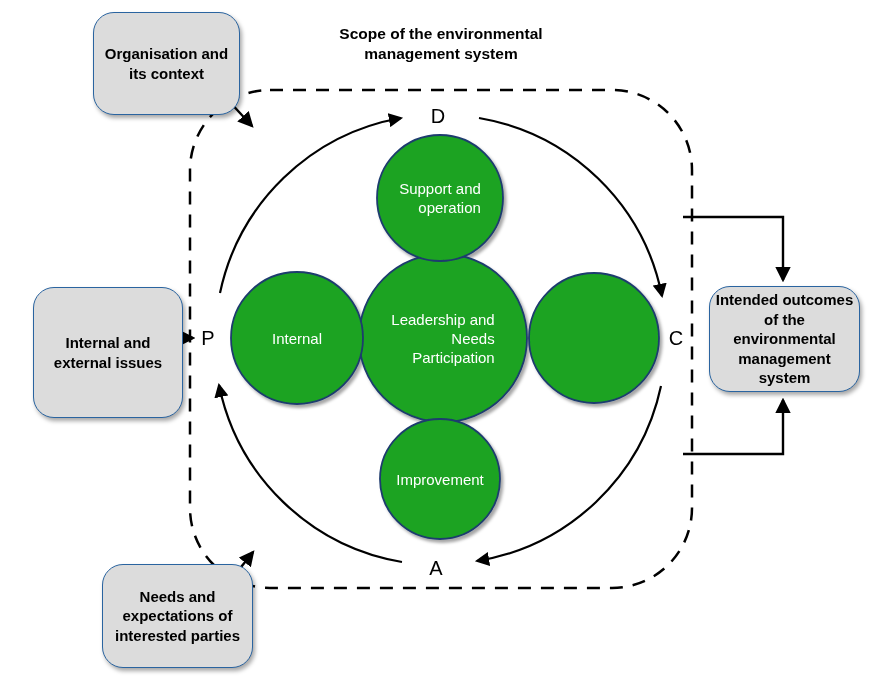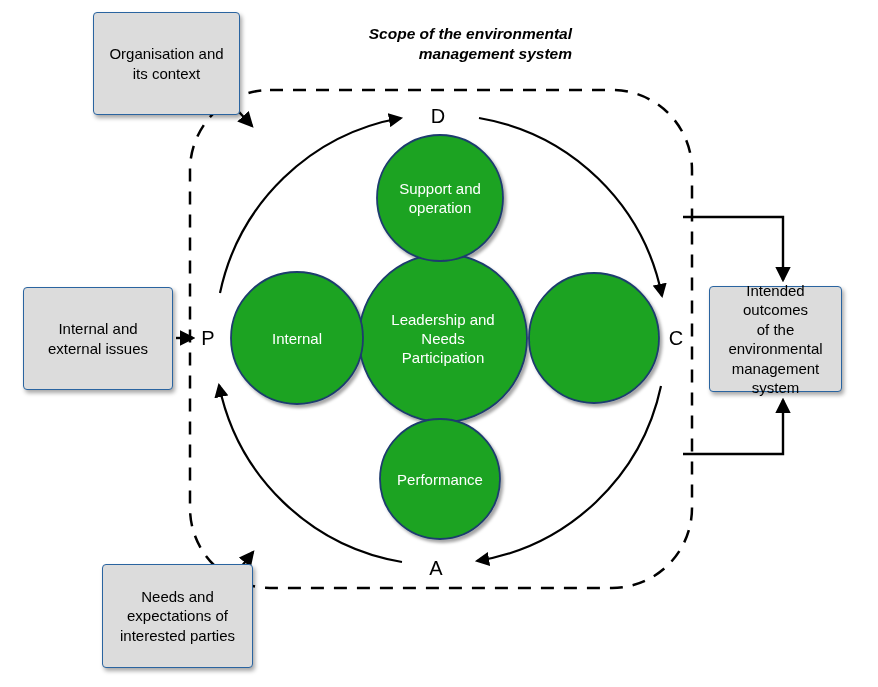--- a/index.html
+++ b/index.html
@@ -1,35 +1,35 @@
 <!DOCTYPE html>
 <html style="--circle-fill: #1aa321; --circle-border: #1f3c6e; --box-fill: #dcdcdc; --box-border: #2a64a0; --line: #000000;"><head>
 <meta charset="utf-8">
 <style>
   html,body{margin:0;padding:0;background:#fff;}
   #canvas{
     position:relative;width:878px;height:687px;background:#fff;overflow:hidden;
     font-family:"Liberation Sans","DejaVu Sans",sans-serif;color:#000;
   }
   #diagram-svg{position:absolute;left:0;top:0;}
-  .overlay{position:absolute;white-space:pre-line;text-align:right;font-style:italic;}
+  .overlay{position:absolute;white-space:pre-line;text-align:center;}
   .title{
     font-weight:bold;font-size:15.5px;line-height:20px;
   }
   .ext-box{
     position:absolute;background:var(--box-fill,#dcdcdc);
-    border:1.6px solid var(--box-border,#2a64a0);border-radius:4px;
+    border:1.6px solid var(--box-border,#2a64a0);border-radius:21px;
     box-shadow:2px 3px 4px rgba(0,0,0,0.35);
     display:flex;align-items:center;justify-content:center;
     font-size:15px;line-height:19.5px;text-align:center;white-space:pre-line;
-    box-sizing:border-box;padding:4px;
+    box-sizing:border-box;padding:4px;font-weight:bold;
   }
   .circle-label{
     position:absolute;transform:translate(-50%,-50%);
-    color:#fff;font-size:15px;line-height:19px;text-align:center;white-space:pre-line;
+    color:#fff;font-size:15px;line-height:19px;text-align:right;white-space:pre-line;
     pointer-events:none;
   }
   .cycle-letter{
     position:absolute;transform:translate(-50%,-50%);
     font-size:20px;line-height:20px;
   }
 </style>
 </head>
 <body>
 
@@ -69,37 +69,37 @@
       <circle cx="594" cy="338" r="65"></circle>
       <circle cx="440" cy="479" r="60"></circle>
     </g>
   </svg>
 
   <div class="overlay title" style="left:310px;top:24px;width:262px;">Scope of the environmental
 management system</div>
 
   <div class="ext-box" style="left:93px;top:12px;width:147px;height:103px;">Organisation and
 its context</div>
-  <div class="ext-box" style="left:23px;top:287px;width:150px;height:103px;">Internal and
+  <div class="ext-box" style="left:33px;top:287px;width:150px;height:131px;">Internal and
 external issues</div>
   <div class="ext-box" style="left:94px;top:564px;width:151px;height:104px;margin-left:8px;">Needs and
 expectations of
 interested parties</div>
-  <div class="ext-box" style="left:709px;top:286px;width:133px;height:106px;">Intended outcomes
+  <div class="ext-box" style="left:709px;top:286px;width:151px;height:106px;">Intended outcomes
 of the
 environmental
 management
 system</div>
 
   <div class="cycle-letter" style="left:438px;top:116px;">D</div>
   <div class="cycle-letter" style="left:208px;top:338px;">P</div>
   <div class="cycle-letter" style="left:676px;top:338px;">C</div>
   <div class="cycle-letter" style="left:436px;top:568px;">A</div>
 
   <div class="circle-label" style="left:440px;top:198px;">Support and
 operation</div>
   <div class="circle-label" style="left:297px;top:338px;">Internal</div>
   <div class="circle-label" style="left:443px;top:338px;">Leadership and
 Needs
 Participation</div>
-  <div class="circle-label" style="left:440px;top:479px;">Performance</div>
+  <div class="circle-label" style="left:440px;top:479px;">Improvement</div>
 
 </div>
 
 </body></html>

